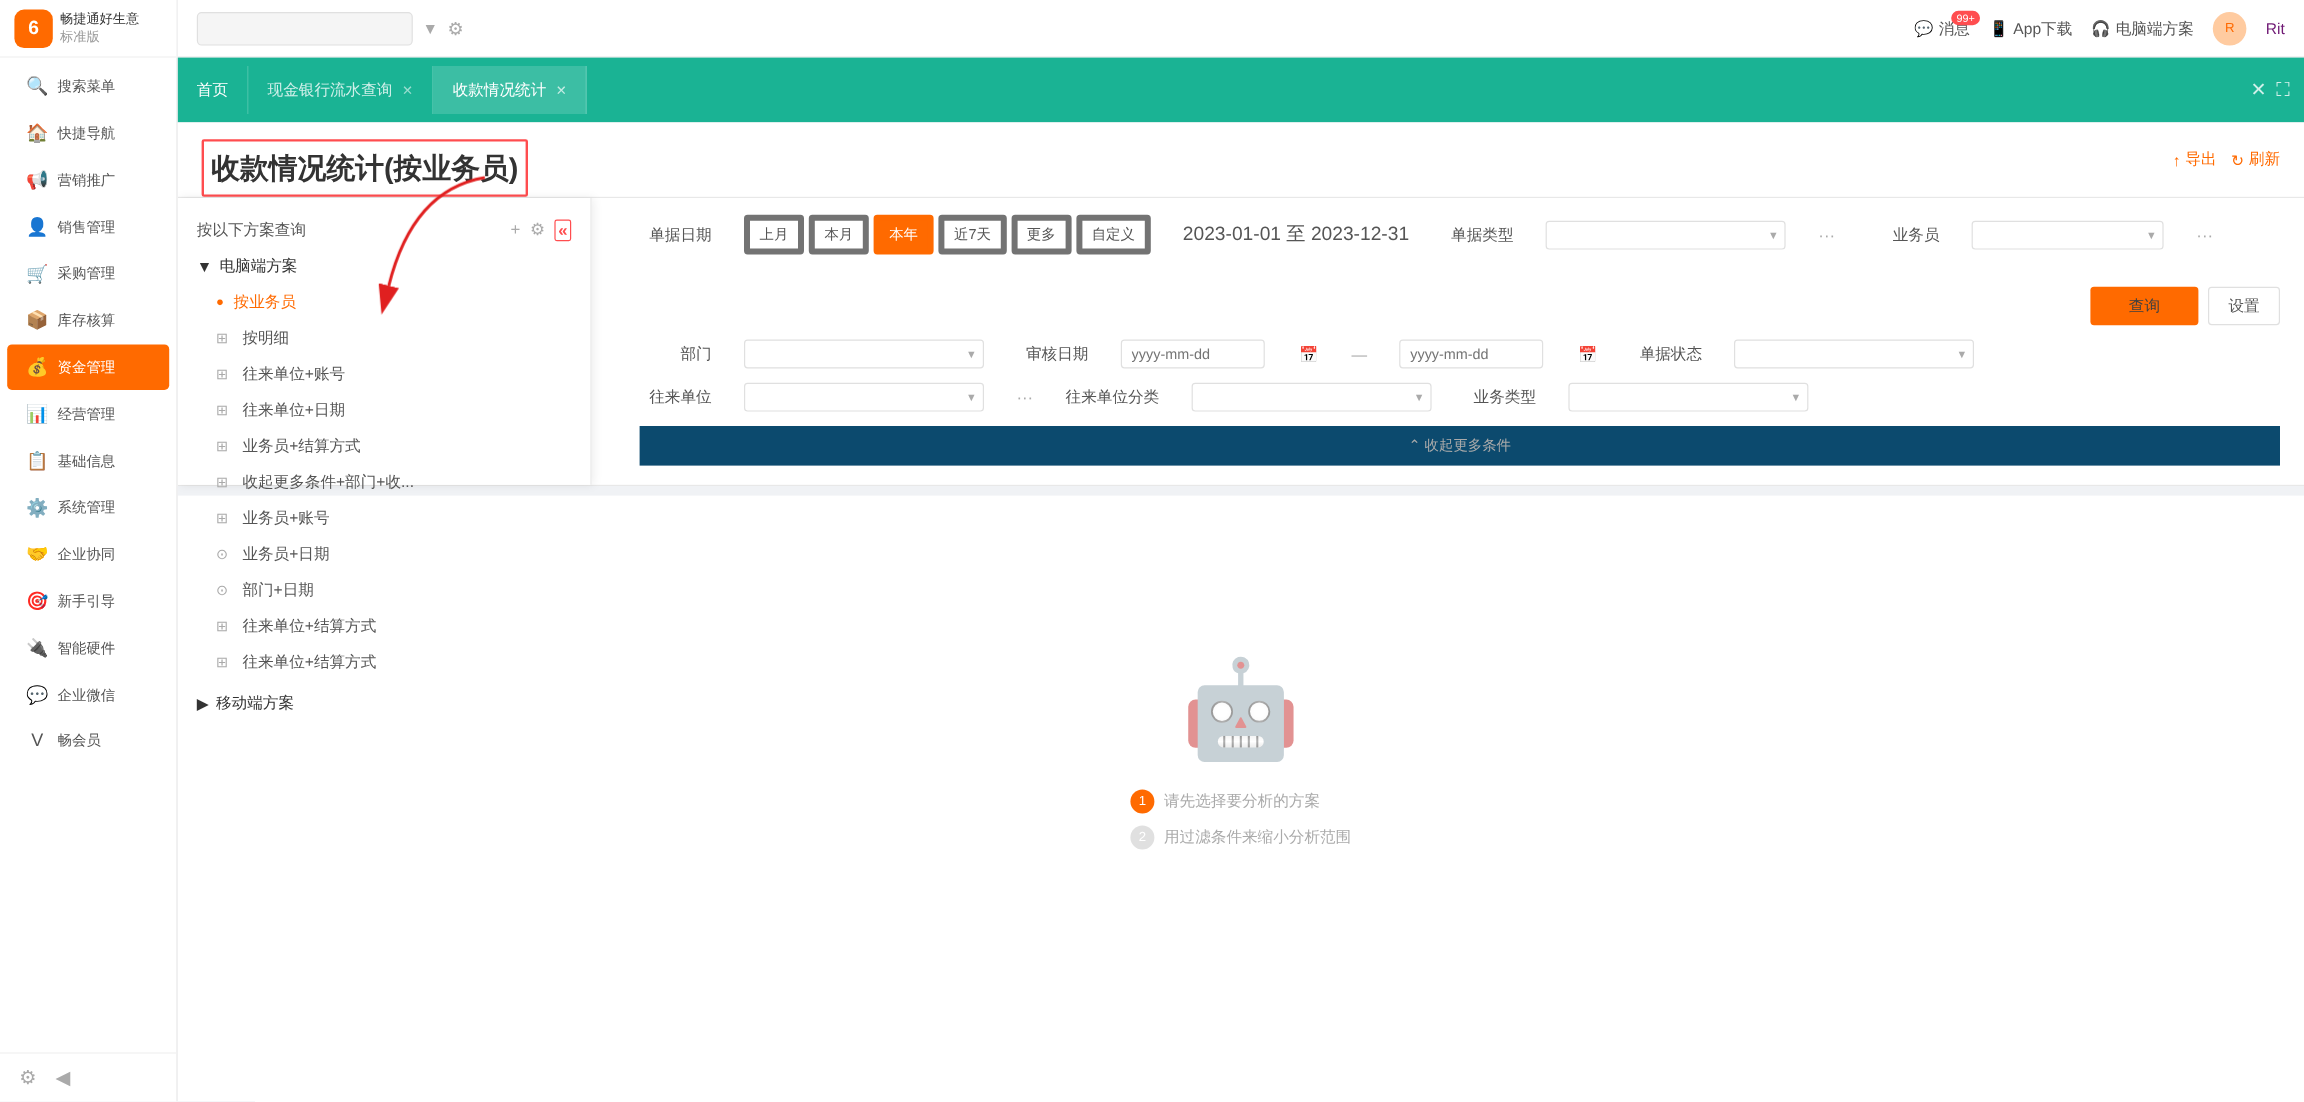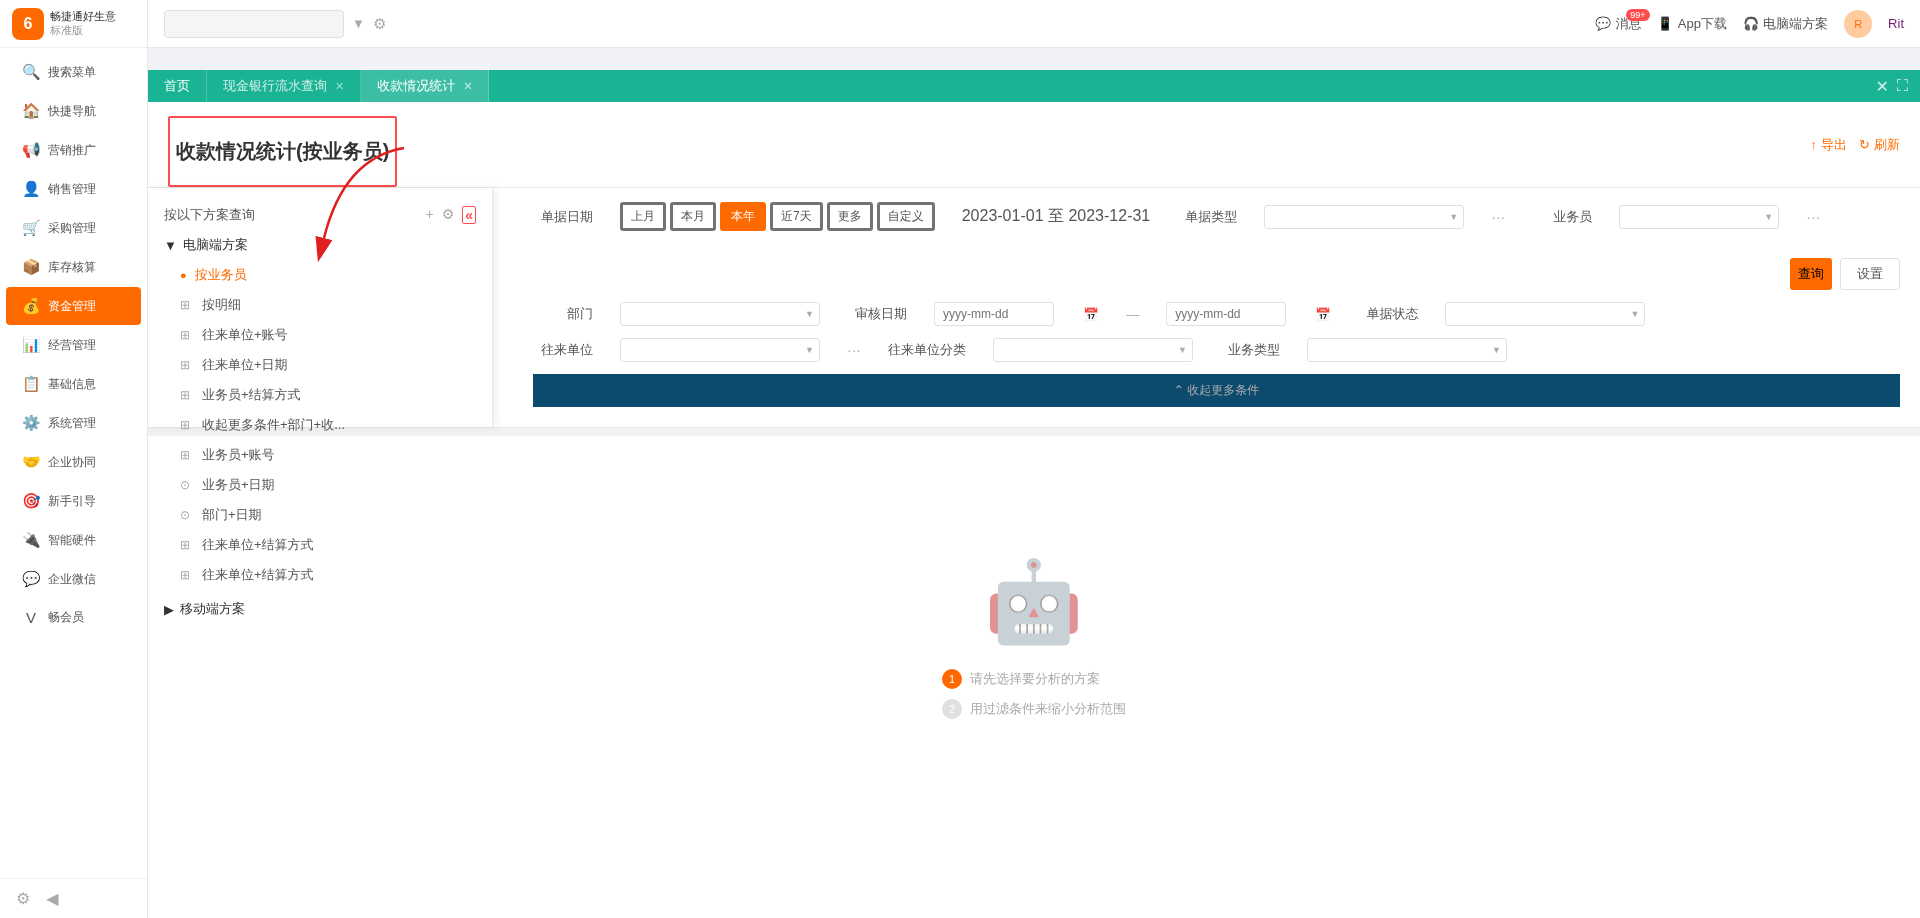--- a/index.html
+++ b/index.html
@@ -101,27 +101,26 @@
       font-size: 9px; padding: 1px 4px; min-width: 16px; text-align: center;
     }
     .trial-btn {
       background: #ff6a00; color: white; border: none;
       padding: 6px 16px; border-radius: 4px; cursor: pointer; font-size: 13px;
     }
     .topbar-action { color: #555; cursor: pointer; display: flex; align-items: center; gap: 4px; font-size: 12px; }
 
     
     .tabbar {
-      height: 32px;
+      height: 54px;
       background: #1ab394;
       display: flex;
       align-items: center;
       padding: 0 0;
       flex-shrink: 0;
-      margin-top: 22px;
     }
     .tab-item {
       display: flex; align-items: center; gap: 6px;
       padding: 0 16px; height: 40px; cursor: pointer;
       color: rgba(255,255,255,0.8); font-size: 13px;
       border-right: 1px solid rgba(255,255,255,0.2);
     }
     .tab-item.home { color: white; }
     .tab-item.active { background: rgba(255,255,255,0.15); color: white; }
     .tab-close { font-size: 11px; opacity: 0.7; margin-left: 2px; }
@@ -148,23 +147,23 @@
       border-bottom: 1px solid #e8e8e8;
       display: flex;
       align-items: center;
       justify-content: space-between;
       flex-shrink: 0;
     }
     .page-title-box {
       display: flex; align-items: center; gap: 8px;
     }
     .page-title {
-      font-size: 20px; font-weight: bold; color: #333;
+      font-size: 24px; font-weight: bold; color: #333;
       border: 2px solid #ff4d4f;
-      padding: 20px 6px;
+      padding: 6px 6px;
       border-radius: 2px;
     }
     .page-actions { display: flex; gap: 12px; align-items: center; padding-bottom: 14px; }
     .page-action-btn {
       color: #ff6a00; cursor: pointer; font-size: 13px;
       display: flex; align-items: center; gap: 4px; border: none; background: none;
     }
 
     
     .filter-panel {
@@ -203,21 +202,21 @@
       cursor: pointer; color: #555; font-size: 12px;
     }
     .scheme-item.active { color: #ff6a00; }
     .scheme-item-icon { font-size: 12px; color: #aaa; width: 14px; }
 
     .filter-main { margin-left: 345px; padding-left: 20px; }
     .filter-row { display: flex; align-items: center; gap: 27px; margin-bottom: 12px; flex-wrap: wrap; }
     .filter-label { color: #555; font-size: 13px; min-width: 60px; text-align: right; flex-shrink: 0; }
     .filter-date-group { display: flex; align-items: center; gap: 4px; }
     .date-btn {
-      padding: 3px 8px; border: 3px solid #737373; border-radius: 3px;
+      padding: 3px 8px; border: 5px solid #737373; border-radius: 3px;
       cursor: pointer; font-size: 12px; background: #fff; color: #555;
     }
     .date-btn.active { background: #ff6a00; color: white; border-color: #ff6a00; }
     .date-range-text { font-size: 16px; color: #555; }
     .filter-select {
       border: 1px solid #e0e0e0; border-radius: 3px;
       padding: 4px 24px 4px 8px; min-width: 180px; color: #aaa;
       background: #fff; appearance: none; cursor: pointer; font-size: 12px;
       position: relative;
     }
@@ -229,22 +228,22 @@
     .date-input {
       border: 1px solid #e0e0e0; border-radius: 3px;
       padding: 4px 8px; width: 120px; color: #aaa; font-size: 12px;
     }
     .date-sep { color: #aaa; }
     .cal-icon { color: #aaa; margin-left: 2px; cursor: pointer; }
     .filter-actions-right {
       margin-left: auto; display: flex; gap: 8px;
     }
     .btn-query {
-      background: #ff6a00; color: #000000; border: none;
-      padding: 6px 8px; border-radius: 3px; cursor: pointer; font-size: 13px;
+      background: #ff6a00; color: #404040; border: none;
+      padding: 6px 32px; border-radius: 3px; cursor: pointer; font-size: 13px;
     }
     .btn-setting {
       background: #fff; color: #555; border: 1px solid #e0e0e0;
       padding: 6px 16px; border-radius: 3px; cursor: pointer; font-size: 13px;
     }
     .collapse-bar {
       text-align: center; color: #aaa; font-size: 12px;
       padding: 8px; cursor: pointer; background: #0c4a6e;
     }
 

